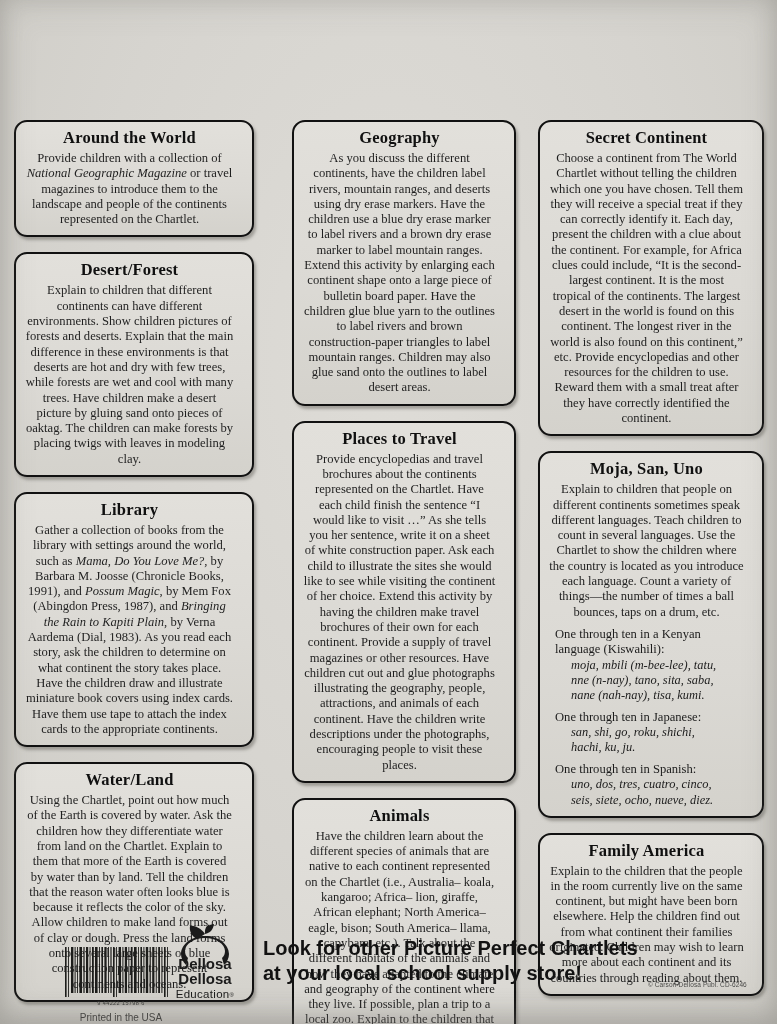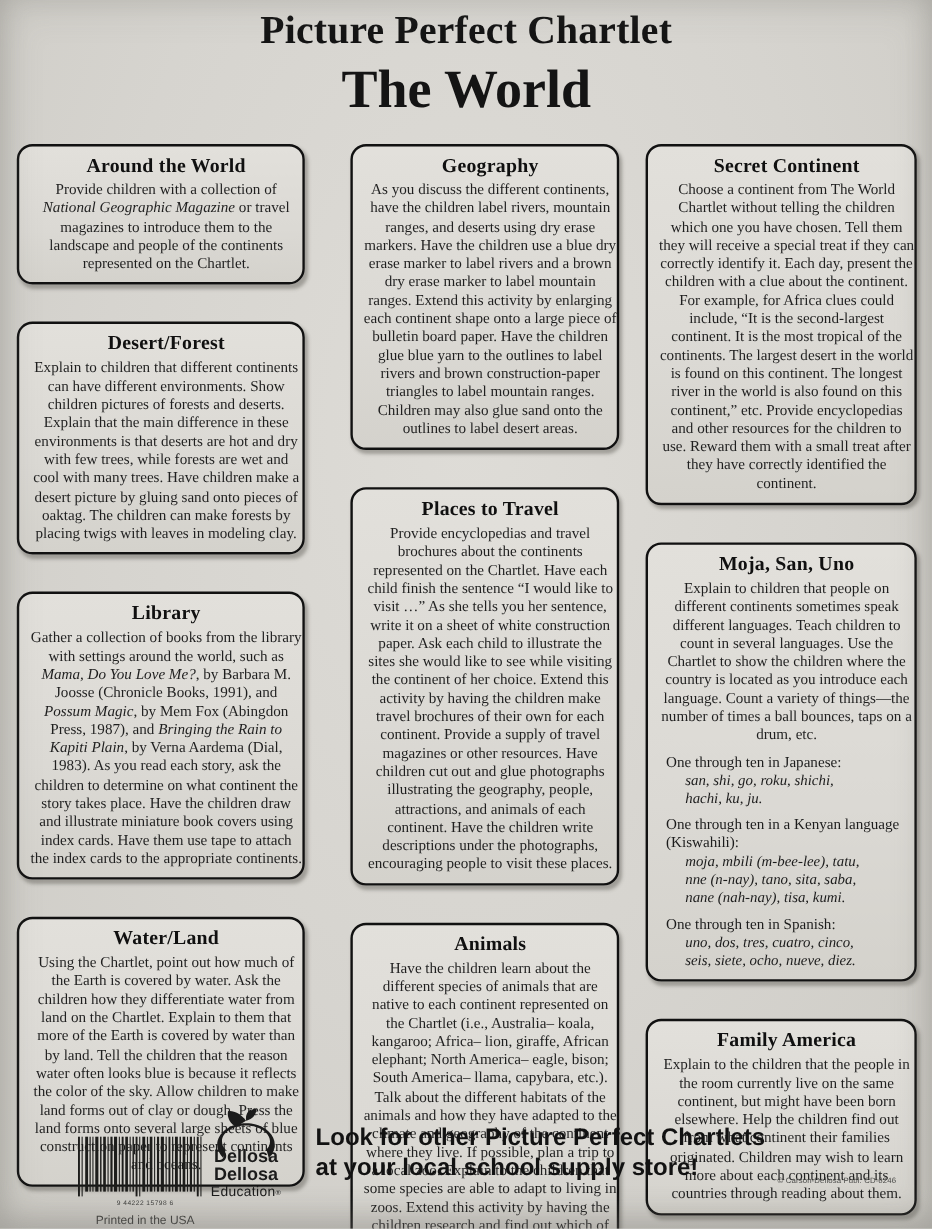--- a/index.html
+++ b/index.html
@@ -61,22 +61,22 @@
   #col-left  { left: 14px;  width: 240px; }
   #col-mid   { left: 292px; width: 224px; }
   #col-right { left: 538px; width: 226px; }
 
   
   .box {
     position: relative;
     border: 2.5px solid #111;
     border-radius: 13px;
     background: linear-gradient(180deg,#e2e0db 0%, #dbd9d4 60%, #d4d2cc 100%);
-    padding: 6px 0 8px 9px;
-    margin-bottom: 31px;
+    padding: 6px 18px 8px 9px;
+    margin-bottom: 15px;
     box-shadow: 2px 3px 3px rgba(90,88,82,0.45);
   }
   .box-title {
     text-align: center;
     font-weight: bold;
     font-size: 16.5px;
     line-height: 1.15;
     margin: 1px 0 3px 0;
     letter-spacing: 0.2px;
     color: #101010;
@@ -183,24 +183,20 @@
     font-size: 6.5px;
     color: #4a4a48;
     letter-spacing: 0.1px;
   }
 </style>
 </head>
 <body>
 
 <div id="page">
 
-  <div class="title-block">
-    <div class="title-main">Picture Perfect Chartlet</div>
-    <div class="title-sub">The World</div>
-  </div>
 
   <div class="col" id="col-left">
       <div class="box">
         <div class="box-title">Around the World</div>
         <div class="box-body">Provide children with a collection of <em>National Geographic Magazine</em> or travel magazines to introduce them to the landscape and people of the continents represented on the Chartlet.</div>
       </div>
       <div class="box">
         <div class="box-title">Desert/Forest</div>
         <div class="box-body">Explain to children that different continents can have different environments. Show children pictures of forests and deserts. Explain that the main difference in these environments is that deserts are hot and dry with few trees, while forests are wet and cool with many trees. Have children make a desert picture by gluing sand onto pieces of oaktag. The children can make forests by placing twigs with leaves in modeling clay.</div>
       </div>
@@ -228,30 +224,30 @@
       </div>
     </div>
   <div class="col" id="col-right">
       <div class="box">
         <div class="box-title">Secret Continent</div>
         <div class="box-body">Choose a continent from The World Chartlet without telling the children which one you have chosen. Tell them they will receive a special treat if they can correctly identify it. Each day, present the children with a clue about the continent. For example, for Africa clues could include, “It is the second-largest continent. It is the most tropical of the continents. The largest desert in the world is found on this continent. The longest river in the world is also found on this continent,” etc. Provide encyclopedias and other resources for the children to use. Reward them with a small treat after they have correctly identified the continent.</div>
       </div>
       <div class="box">
         <div class="box-title">Moja, San, Uno</div>
         <div class="box-body">Explain to children that people on different continents sometimes speak different languages. Teach children to count in several languages. Use the Chartlet to show the children where the country is located as you introduce each language. Count a variety of things—the number of times a ball bounces, taps on a drum, etc.</div>
-        <div class="lang-group">
-          <div class="lang-head">One through ten in Japanese:</div>
-          <div class="lang-words">san, shi, go, roku, shichi,
-hachi, ku, ju.</div>
-        </div>
         <div class="lang-group">
           <div class="lang-head">One through ten in a Kenyan language (Kiswahili):</div>
           <div class="lang-words">moja, mbili (m-bee-lee), tatu,
 nne (n-nay), tano, sita, saba,
 nane (nah-nay), tisa, kumi.</div>
+        </div>
+        <div class="lang-group">
+          <div class="lang-head">One through ten in Japanese:</div>
+          <div class="lang-words">san, shi, go, roku, shichi,
+hachi, ku, ju.</div>
         </div>
         <div class="lang-group">
           <div class="lang-head">One through ten in Spanish:</div>
           <div class="lang-words">uno, dos, tres, cuatro, cinco,
 seis, siete, ocho, nueve, diez.</div>
         </div>
       </div>
       <div class="box">
         <div class="box-title">Family America</div>
         <div class="box-body">Explain to the children that the people in the room currently live on the same continent, but might have been born elsewhere. Help the children find out from what continent their families originated. Children may wish to learn more about each continent and its countries through reading about them.</div>

